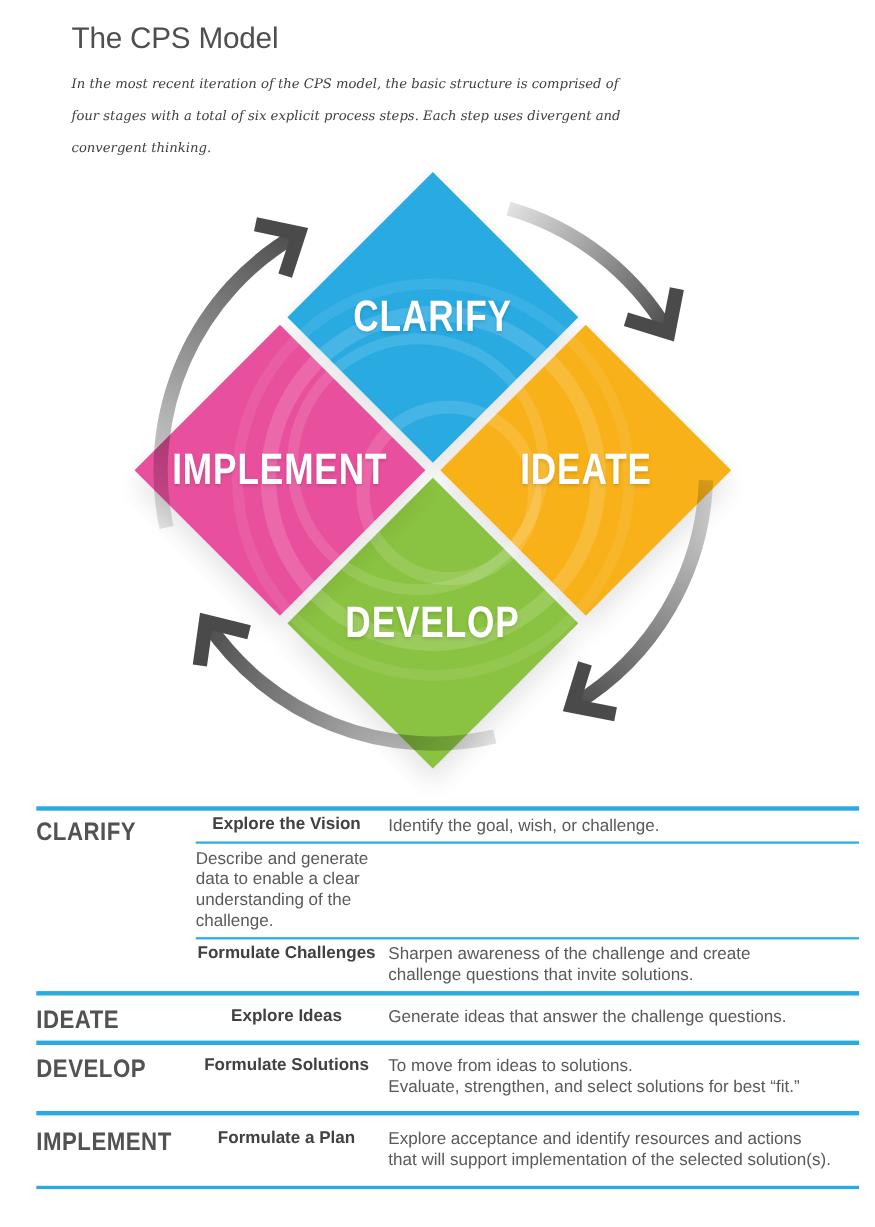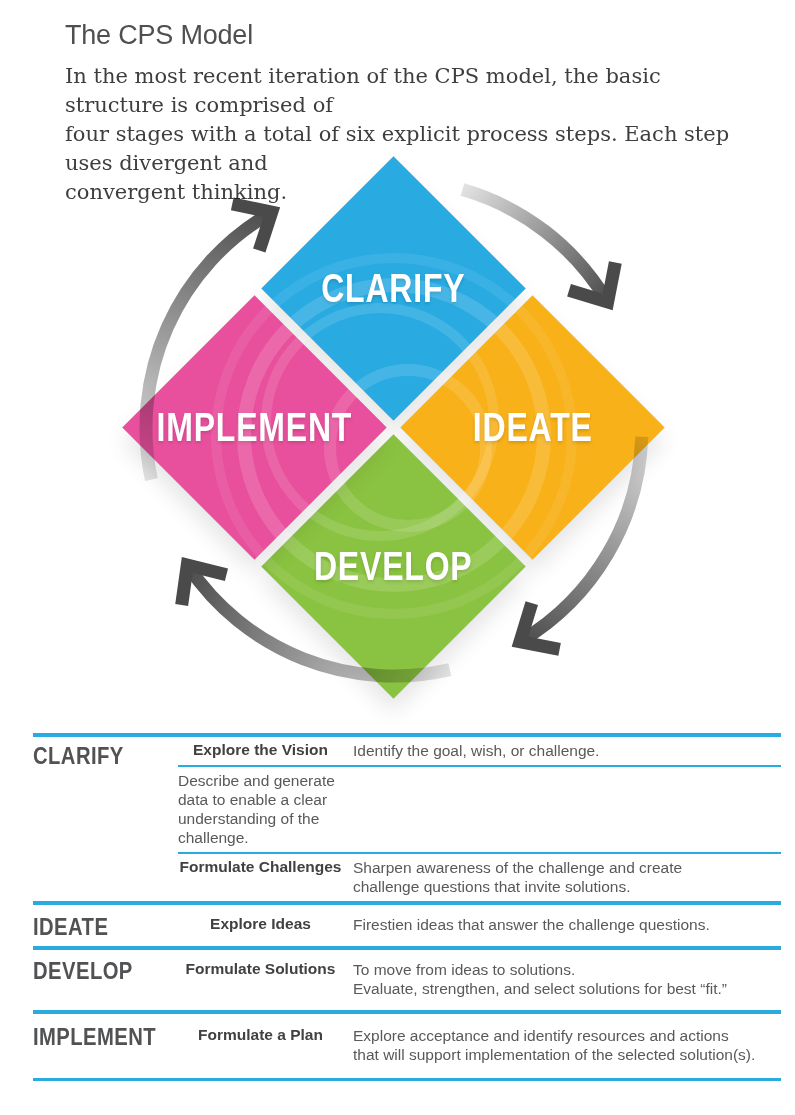--- a/index.html
+++ b/index.html
@@ -3,21 +3,21 @@
 <meta charset="utf-8">
 <style>
   html,body{margin:0;padding:0;background:#fff;}
   .page{position:relative;width:795px;height:1115px;background:#fff;overflow:hidden;
         font-family:"Liberation Sans",sans-serif;color:#414042;}
 
   
   .title{position:absolute;left:65px;top:20px;font-size:27px;font-weight:normal;color:#4e4f51;
          letter-spacing:-0.2px;}
   .intro{position:absolute;left:65px;top:62px;width:700px;font-family:"DejaVu Serif","Liberation Serif",serif;
-         font-size:21px;line-height:29px;color:#3e3e40;white-space:pre-line;}
+         font-size:12px;line-height:29px;color:#3e3e40;white-space:pre-line;font-style:italic;}
 
   
   .diagram-svg{position:absolute;left:0;top:150px;width:795px;height:575px;}
   #arrows-svg{z-index:3;mix-blend-mode:multiply;pointer-events:none;}
   #swirls-svg{z-index:2;pointer-events:none;}
   .diamond{position:absolute;width:187px;height:187px;transform:rotate(45deg);
            display:flex;align-items:center;justify-content:center;z-index:1;
            box-shadow:10px 10px 22px rgba(0,0,0,.10);}
   .dlabel{transform:rotate(-45deg) scaleX(.8);font-size:40px;font-weight:bold;color:#fff;
           letter-spacing:1px;white-space:nowrap;text-shadow:0 2px 4px rgba(0,0,0,.15);}
@@ -129,21 +129,21 @@
         </div>
       </div>
     </div>
     <div class="rule thick"></div>
 
     <div class="group g-ideate">
       <div class="stage">IDEATE</div>
       <div class="steps">
         <div class="srow">
           <div class="step">Explore Ideas</div>
-          <div class="purpose">Firestien ideas that answer the challenge questions.</div>
+          <div class="purpose">Generate ideas that answer the challenge questions.</div>
         </div>
       </div>
     </div>
     <div class="rule thick"></div>
 
     <div class="group g-develop">
       <div class="stage">DEVELOP</div>
       <div class="steps">
         <div class="srow">
           <div class="step">Formulate Solutions</div>

